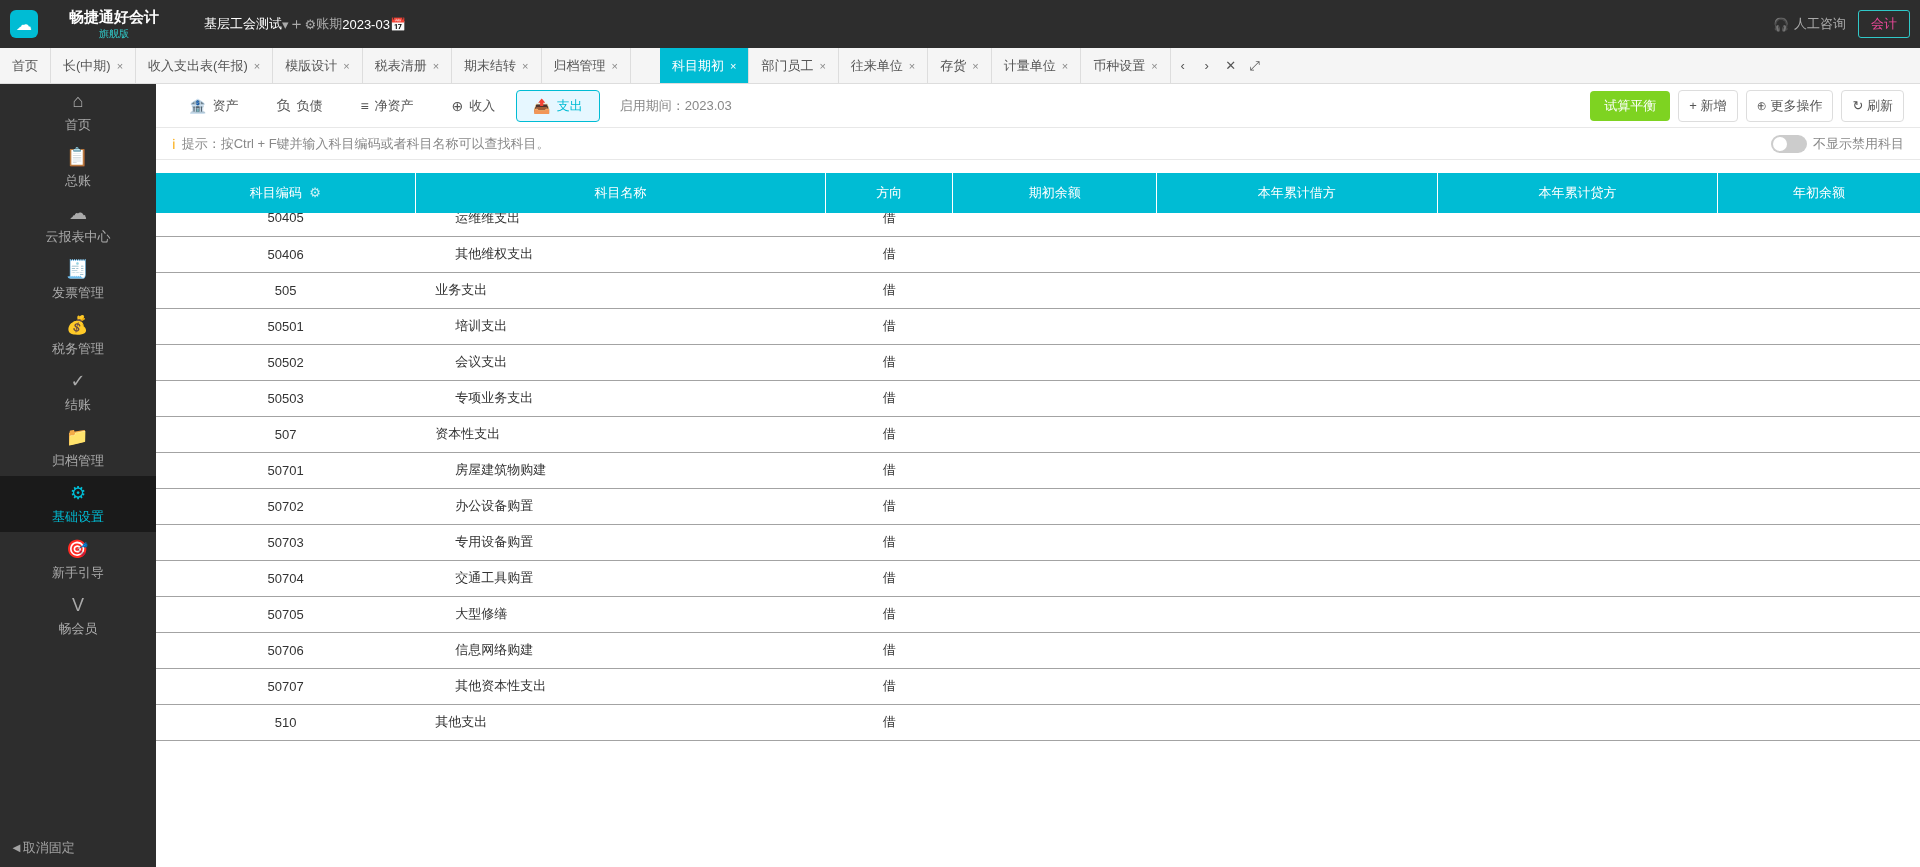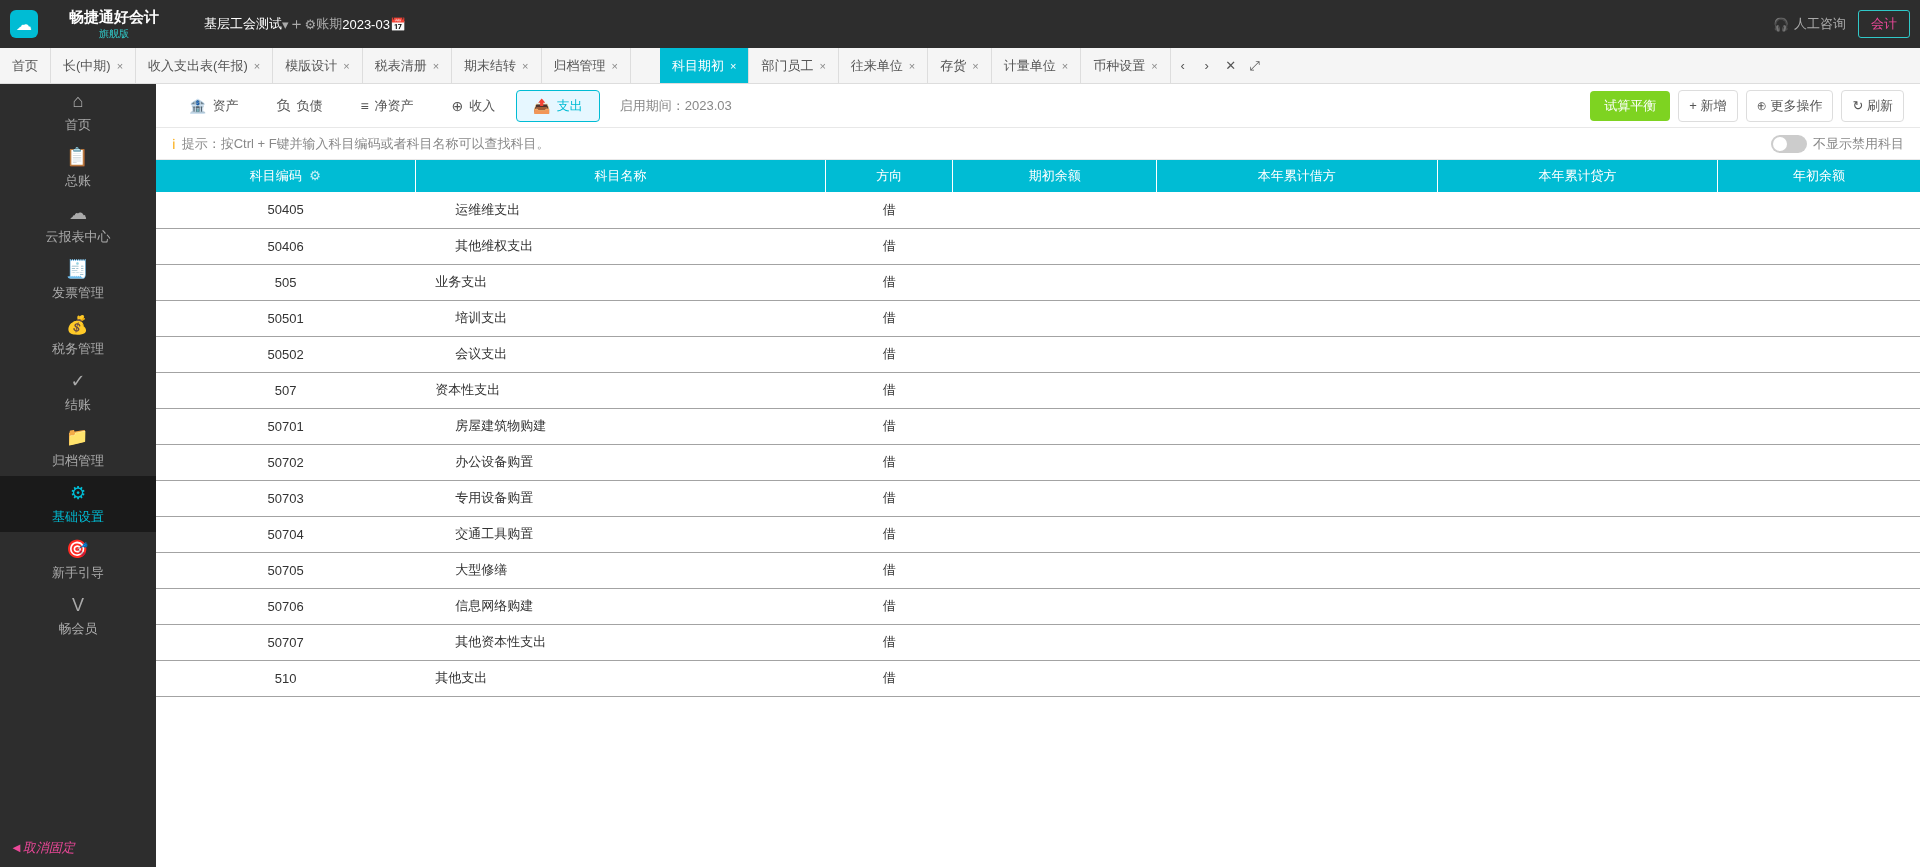--- a/index.html
+++ b/index.html
@@ -204,27 +204,26 @@
     .sidebar-item.active {
       background: #1a1a1a;
       color: #00bcd4;
     }
     .sidebar-icon {
       font-size: 18px;
     }
     .sidebar-bottom {
       margin-top: auto;
       padding: 10px;
-      color: #ec4899;
+      color: #a3a3a3;
       font-size: 12px;
       cursor: pointer;
       display: flex;
       align-items: center;
       gap: 4px;
-      font-style: italic;
     }
 
     
     .content-area {
       flex: 1;
       display: flex;
       flex-direction: column;
       background: #fff;
       overflow: hidden;
     }
@@ -364,23 +363,23 @@
       overflow-y: auto;
       position: relative;
     }
     table {
       width: 100%;
       border-collapse: collapse;
     }
     thead tr {
       background: #00bcd4;
       color: white;
-      height: 32px;
+      height: 40px;
       position: sticky;
-      top: 0;
+      top: 13px;
       z-index: 10;
     }
     thead th {
       text-align: center;
       padding: 0 8px;
       font-weight: normal;
       font-size: 13px;
       border-right: 1px solid rgba(255,255,255,0.2);
       white-space: nowrap;
     }
@@ -664,20 +663,29 @@
             <tr>
               <td class="code-cell">50502</td>
               <td class="name-cell">会议支出</td>
               <td>借</td>
               <td></td>
               <td></td>
               <td></td>
               <td></td>
             </tr>
             <tr>
+              <td class="code-cell">50503</td>
+              <td class="name-cell">专项业务支出</td>
+              <td>借</td>
+              <td></td>
+              <td></td>
+              <td></td>
+              <td></td>
+            </tr>
+            <tr>
               <td class="code-cell">507</td>
               <td class="name-cell parent">资本性支出</td>
               <td>借</td>
               <td></td>
               <td></td>
               <td></td>
               <td></td>
             </tr>
             <tr>
               <td class="code-cell">50701</td>

